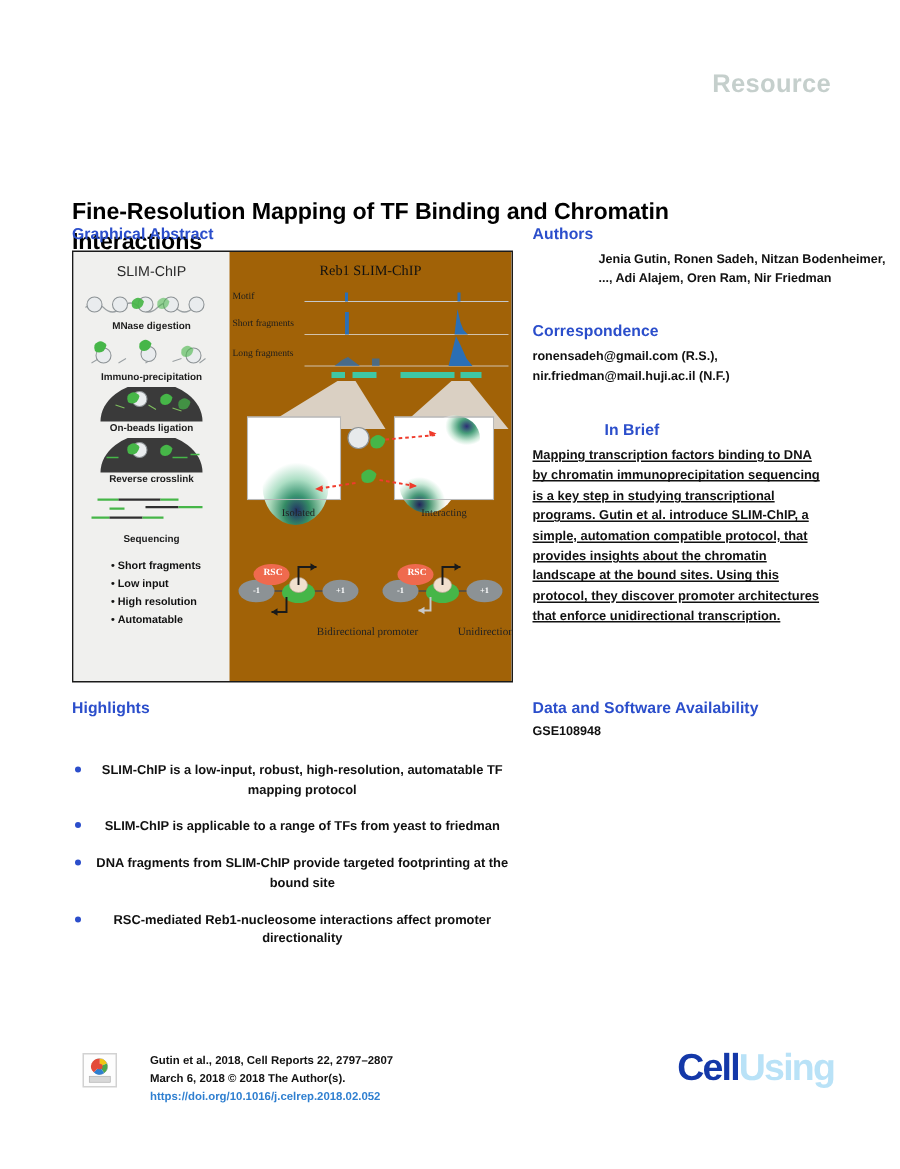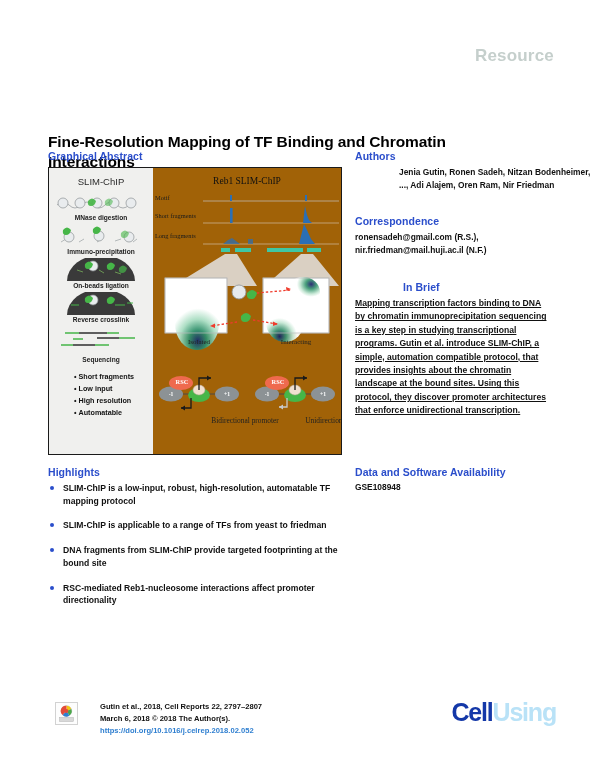--- a/index.html
+++ b/index.html
@@ -163,22 +163,23 @@
     color: #fff;
     text-align: center;
     white-space: nowrap;
   }
 
   
   .hl-head { position: absolute; left: 48px; top: 466px; }
   .hl-list {
     position: absolute;
     left: 48px;
-    top: 482px;
+    top: 507px;
     width: 292px;
+    text-align: center;
   }
   .hl-item {
     position: relative;
     padding-left: 15px;
     margin-bottom: 12px;
     font-size: 8.6px;
     font-weight: bold;
     line-height: 1.48;
     color: #111;
   }

